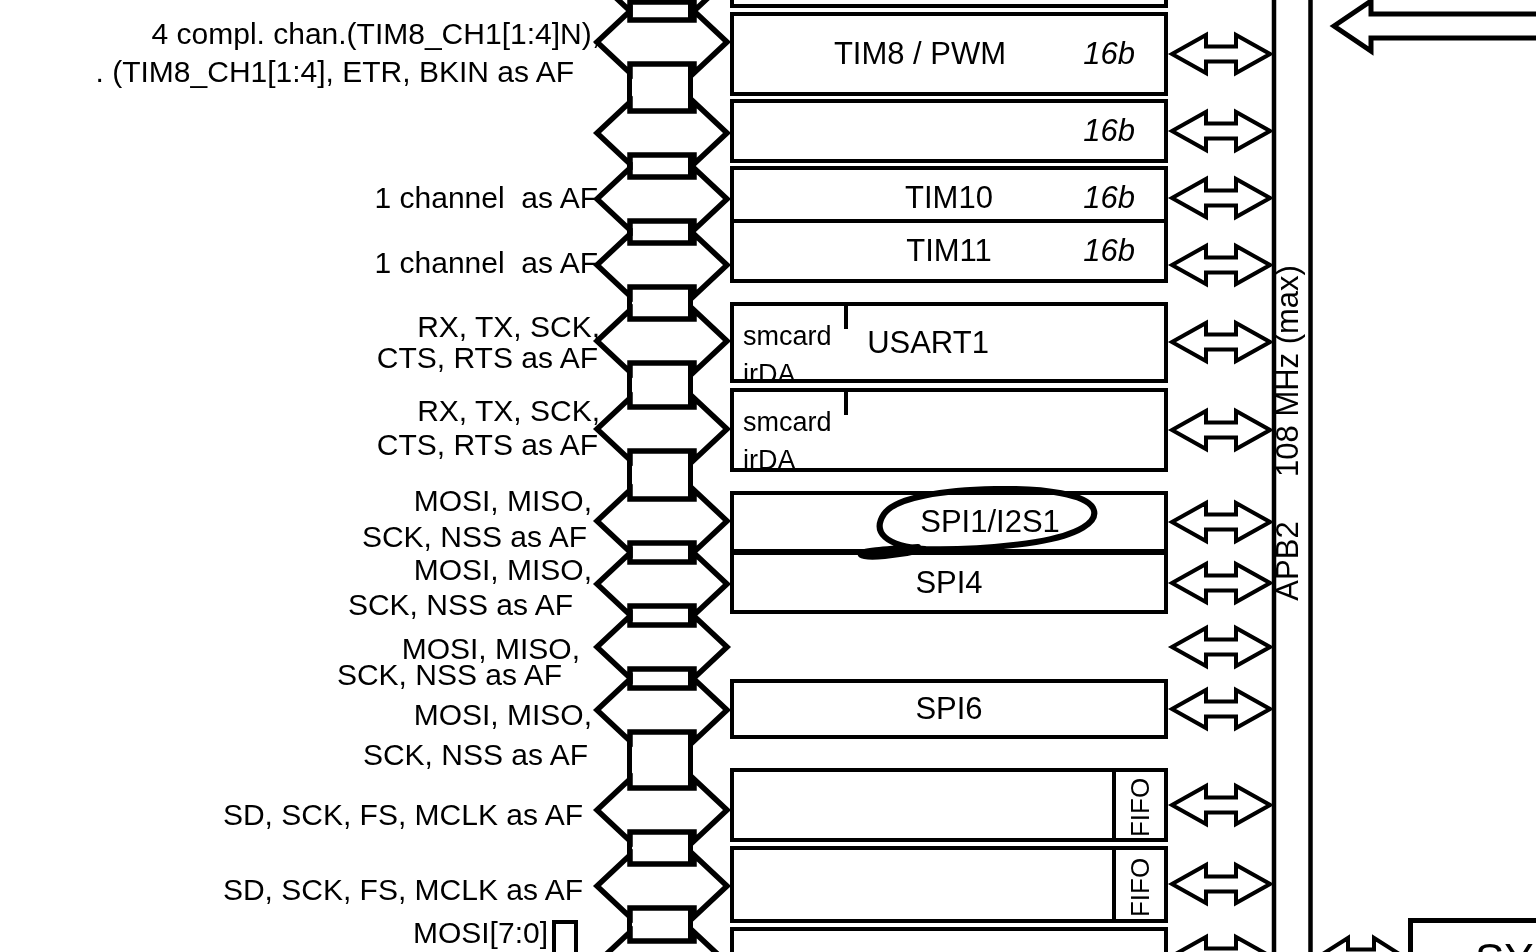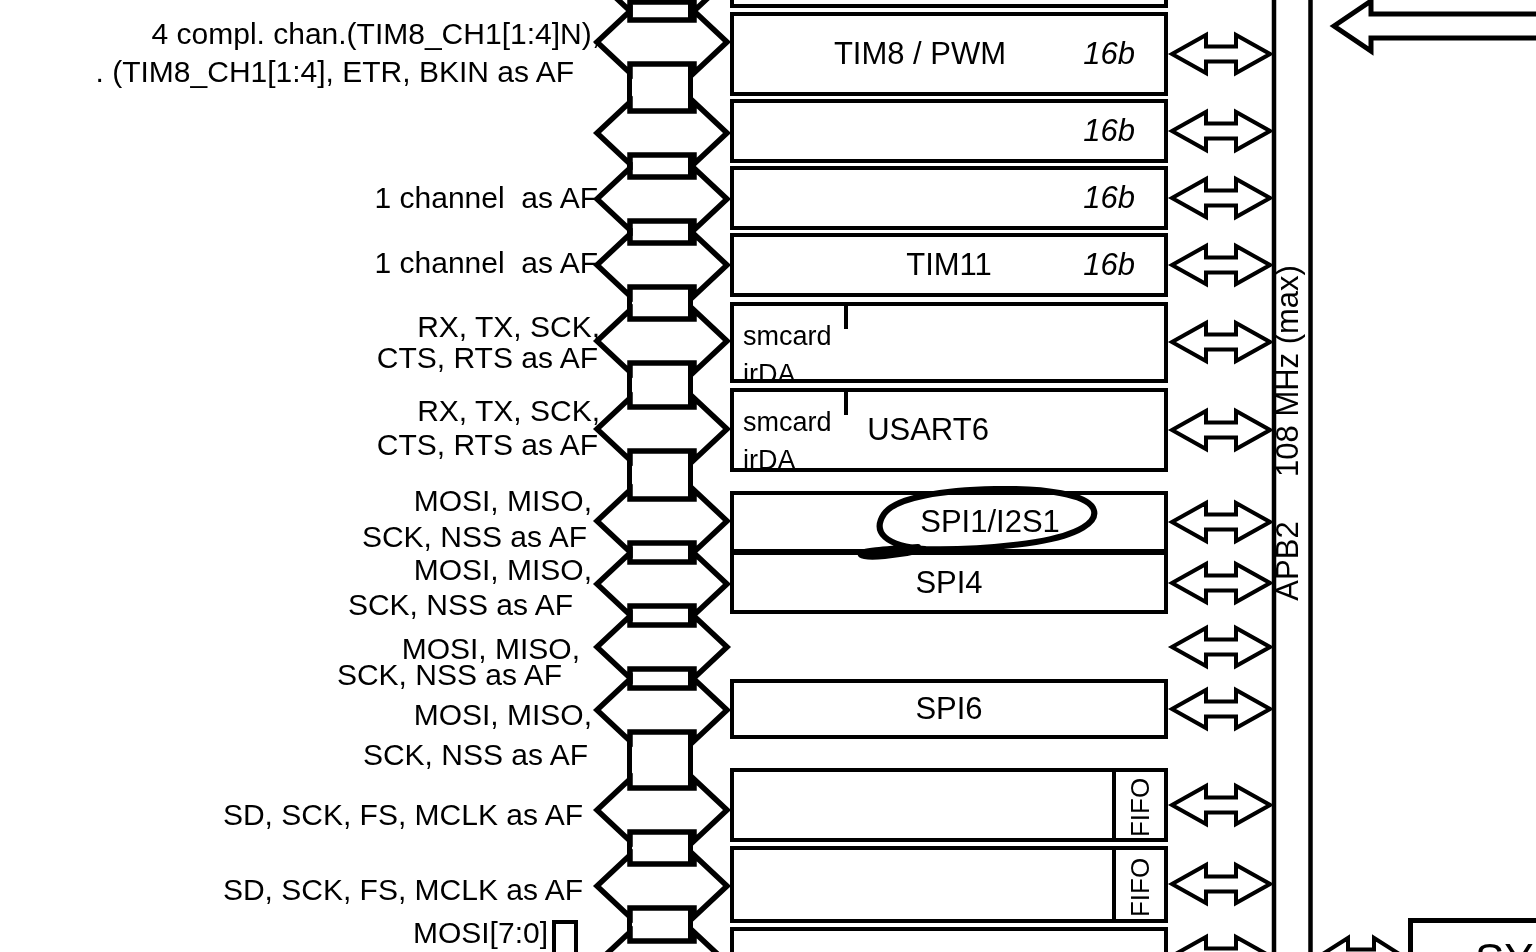--- a/index.html
+++ b/index.html
@@ -116,36 +116,37 @@
   <div class="partial" style="left:730px;top:-36px;width:438px;height:44px"></div>
 
   <div class="pbox" style="top:12px;height:84px">
     <div class="pname" style="transform:translateX(-29px)">TIM8 / PWM</div>
     <span class="pbits">16b</span>
   </div>
   <div class="pbox" style="top:99px;height:64px">
     <span class="pbits">16b</span>
   </div>
   <div class="pbox" style="top:166px;height:64px">
+    <div class="pname">TIM10</div>
     <span class="pbits">16b</span>
   </div>
-  <div class="pbox" style="top:233px;height:64px">
+  <div class="pbox" style="top:219px;height:64px">
     <div class="pname">TIM11</div>
     <span class="pbits">16b</span>
   </div>
 
   <div class="pbox" style="top:302px;height:81px">
+    <div class="pname" style="transform:translateX(-21px)">USART1</div>
     <div class="subtag">
       <div>smcard</div>
       <div>irDA</div>
     </div>
     <div class="subtick"></div>
   </div>
   <div class="pbox" style="top:388px;height:84px">
-    <div class="pname" style="transform:translateX(-21px)">USART6</div>
     <div class="subtag">
       <div>smcard</div>
       <div>irDA</div>
     </div>
     <div class="subtick"></div>
   </div>
 
   <div class="pbox" style="top:491px;height:62px">
     <div class="pname" style="transform:translateX(41px)">SPI1/I2S1</div>
   </div>

